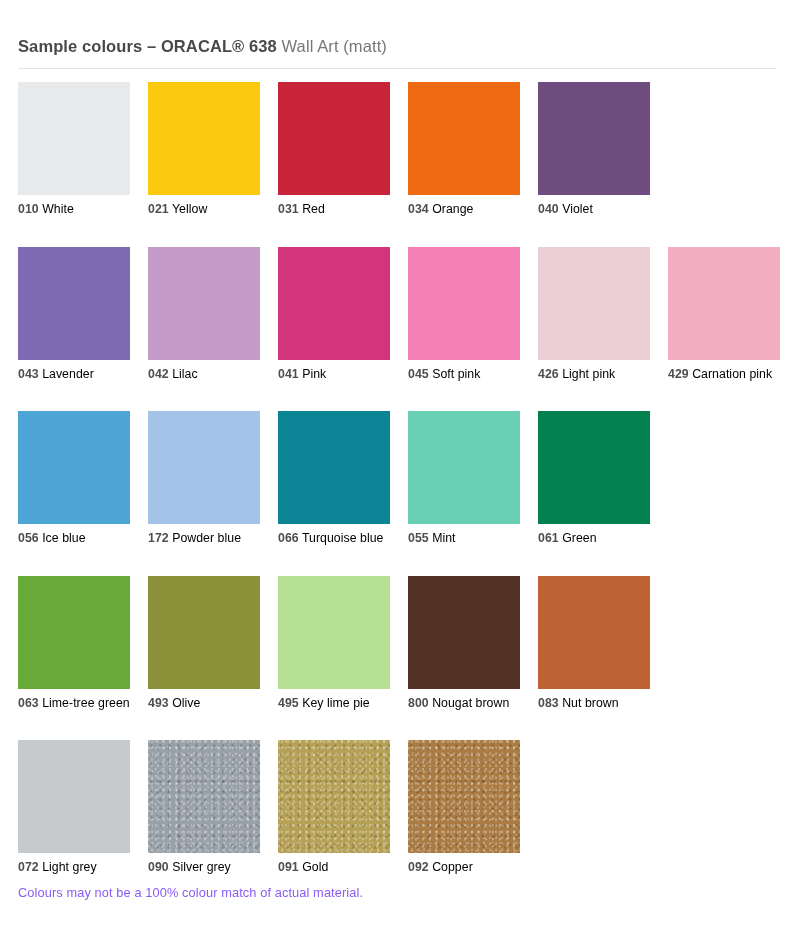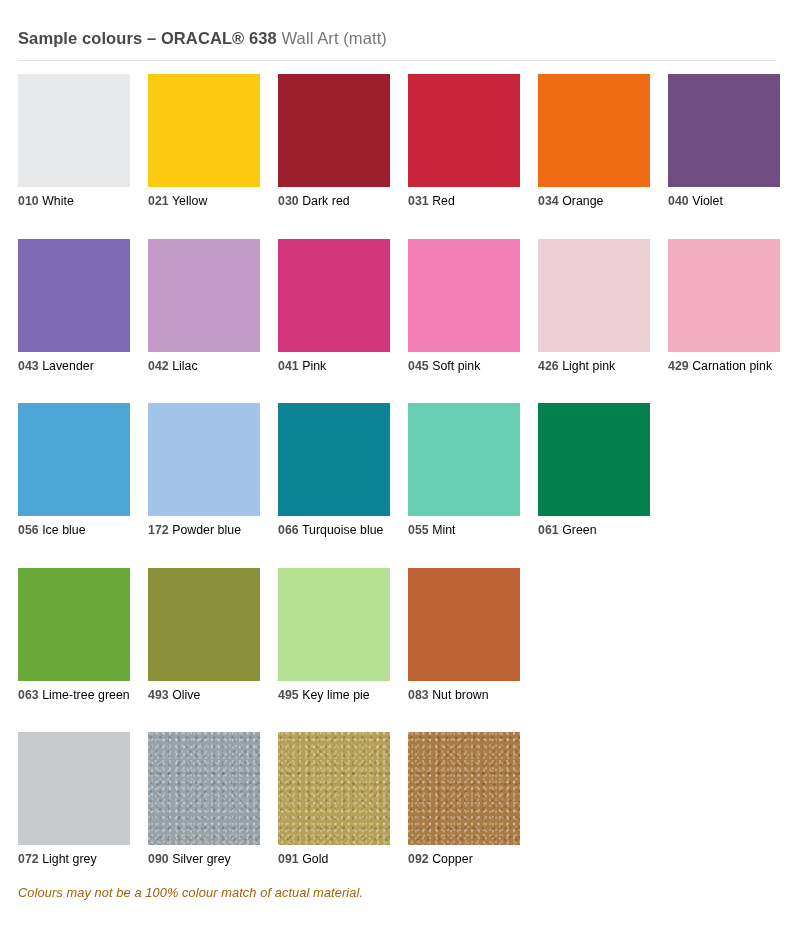--- a/index.html
+++ b/index.html
@@ -12,21 +12,21 @@
     width: 794px;
     height: 928px;
     font-family: "Liberation Sans", sans-serif;
     color: #4a4a4a;
     overflow: hidden;
   }
   .page {
     width: 794px;
     height: 928px;
     box-sizing: border-box;
-    padding: 4px 18px;
+    padding: 12px 18px;
     position: relative;
   }
 
   
   .header {
     padding-top: 24px;
   }
   .title {
     font-size: 16.5px;
     line-height: 20px;
@@ -98,23 +98,22 @@
   
   .row-gap { height: 29px; }
 
   
   .footer {
     position: absolute;
     left: 18px;
     bottom: 28px;
   }
   .footer-note {
-    font-style: italic;
     font-size: 12.8px;
-    color: #a16207;
+    color: #8b5cf6;
     letter-spacing: 0.1px;
   }
 </style>
 </head>
 <body>
 
 <div class="page">
 
   <div class="header">
     <div class="title">
@@ -127,24 +126,20 @@
       <div class="row">
         <div class="cell">
           <div class="swatch" style="background-color: rgb(232, 233, 235);"></div>
           <div class="label"><span class="code">010</span> <span class="name">White</span></div>
         </div>
         <div class="cell">
           <div class="swatch" style="background-color: rgb(251, 201, 13);"></div>
           <div class="label"><span class="code">021</span> <span class="name">Yellow</span></div>
         </div>
         <div class="cell">
-          <div class="swatch" style="background-color: rgb(156, 31, 46);"></div>
-          <div class="label"><span class="code">030</span> <span class="name">Dark red</span></div>
-        </div>
-        <div class="cell">
           <div class="swatch" style="background-color: rgb(200, 37, 58);"></div>
           <div class="label"><span class="code">031</span> <span class="name">Red</span></div>
         </div>
         <div class="cell">
           <div class="swatch" style="background-color: rgb(238, 107, 19);"></div>
           <div class="label"><span class="code">034</span> <span class="name">Orange</span></div>
         </div>
         <div class="cell">
           <div class="swatch" style="background-color: rgb(111, 77, 128);"></div>
           <div class="label"><span class="code">040</span> <span class="name">Violet</span></div>
@@ -206,20 +201,24 @@
           <div class="swatch" style="background-color: rgb(105, 169, 58);"></div>
           <div class="label"><span class="code">063</span> <span class="name">Lime-tree green</span></div>
         </div>
         <div class="cell">
           <div class="swatch" style="background-color: rgb(139, 145, 57);"></div>
           <div class="label"><span class="code">493</span> <span class="name">Olive</span></div>
         </div>
         <div class="cell">
           <div class="swatch" style="background-color: rgb(182, 225, 147);"></div>
           <div class="label"><span class="code">495</span> <span class="name">Key lime pie</span></div>
+        </div>
+        <div class="cell">
+          <div class="swatch" style="background-color: rgb(83, 50, 38);"></div>
+          <div class="label"><span class="code">800</span> <span class="name">Nougat brown</span></div>
         </div>
         <div class="cell">
           <div class="swatch" style="background-color: rgb(189, 98, 50);"></div>
           <div class="label"><span class="code">083</span> <span class="name">Nut brown</span></div>
         </div>
       </div>
       <div class="row-gap"></div>
       <div class="row">
         <div class="cell">
           <div class="swatch" style="background-color: rgb(198, 202, 205);"></div>

